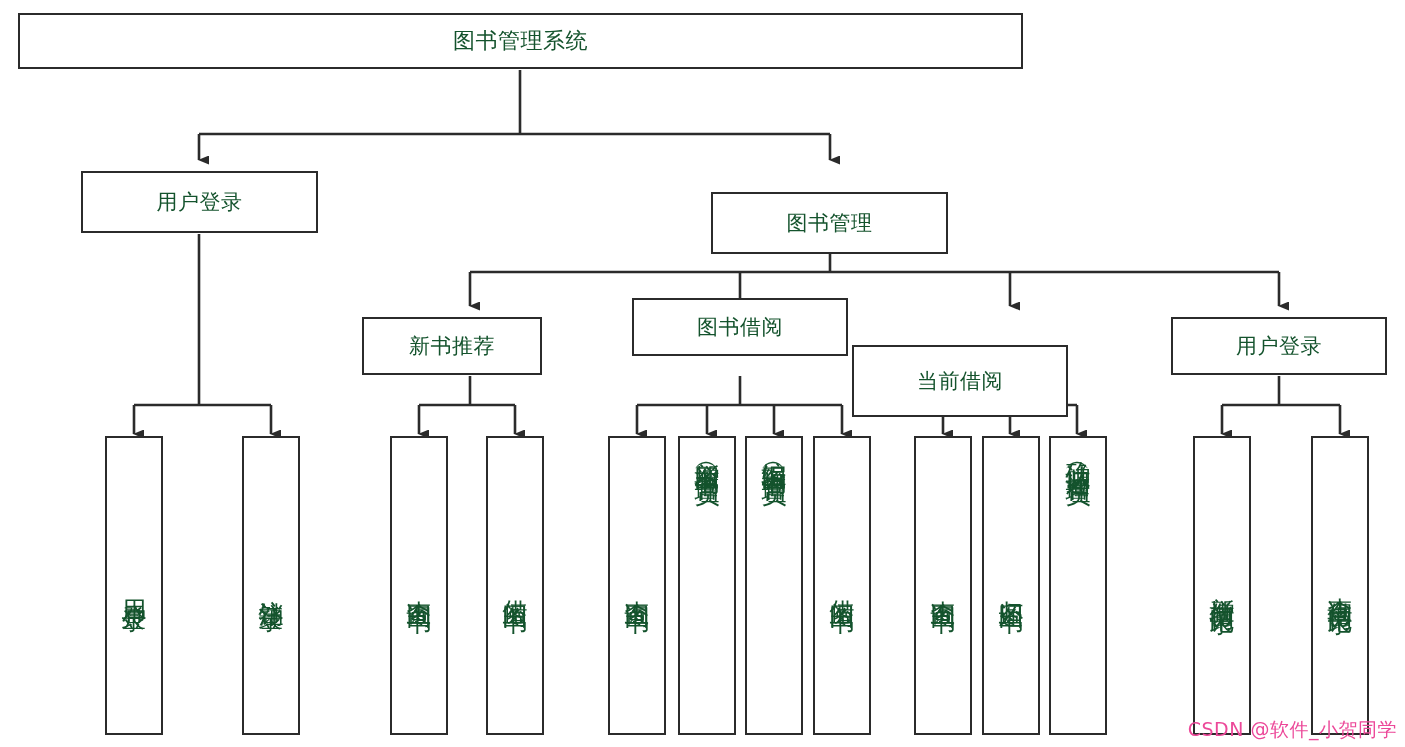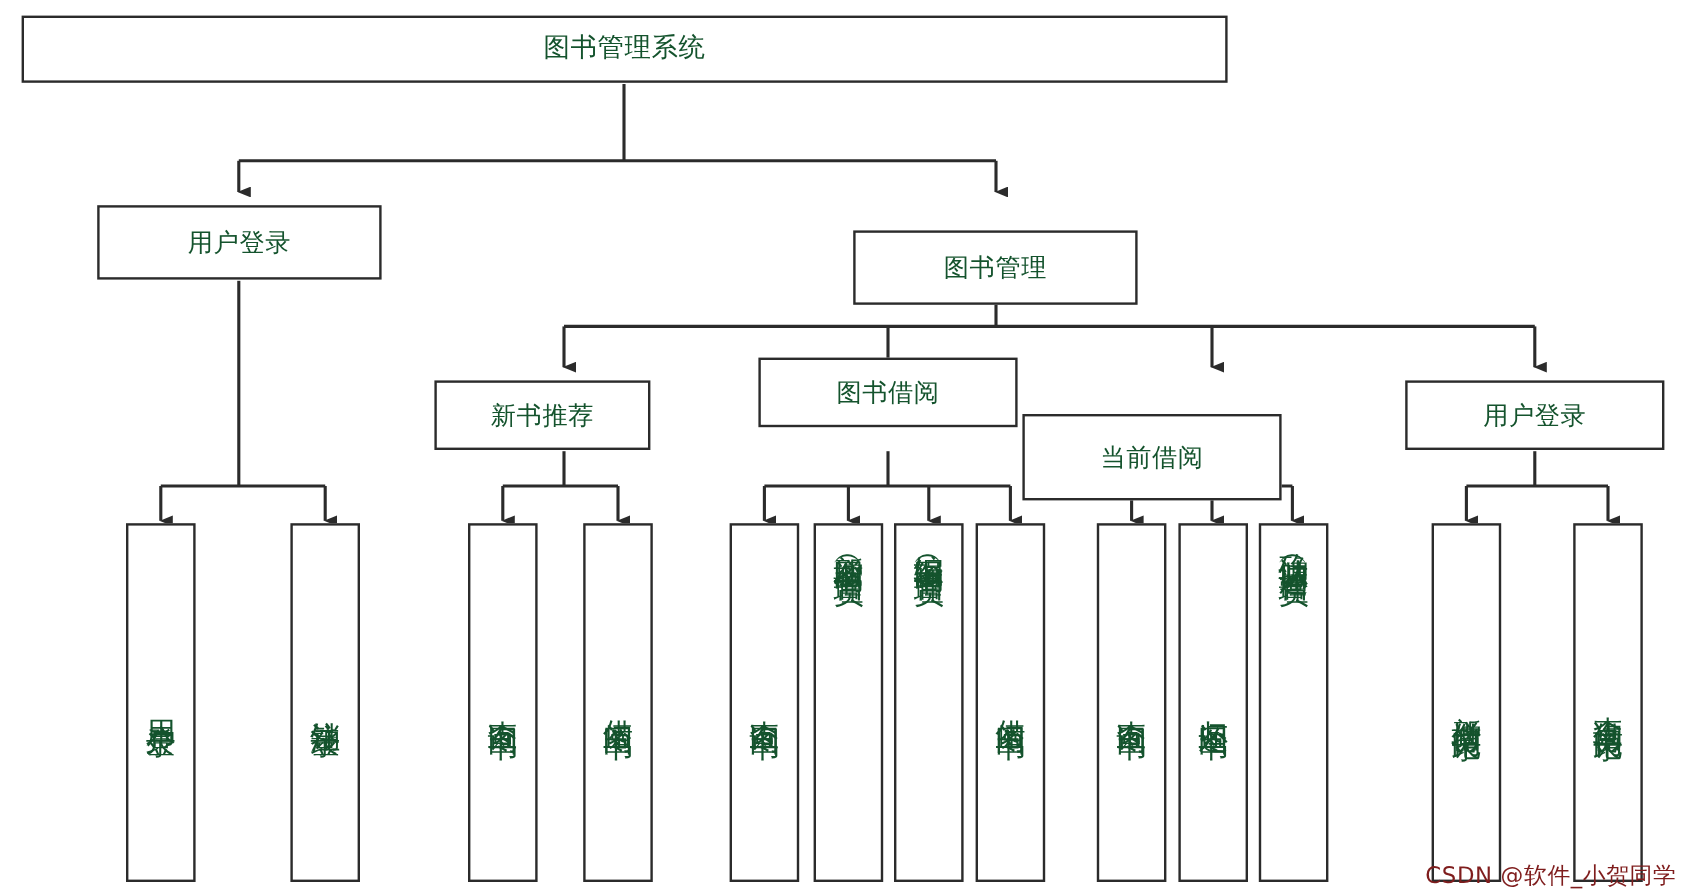--- a/index.html
+++ b/index.html
@@ -63,21 +63,21 @@
   }
   .node.vert.centered {
     align-items: center;
     padding-top: 0;
   }
   #watermark {
     position: absolute;
     right: 8px;
     bottom: 4px;
     font-size: 19px;
-    color: #7f1d1d;
+    color: #ec4899;
     letter-spacing: 0.5px;
     white-space: nowrap;
     font-family: "DejaVu Sans", "Liberation Sans", sans-serif;
   }
 </style>
 </head>
 <body>
 
 <div id="canvas">
 

